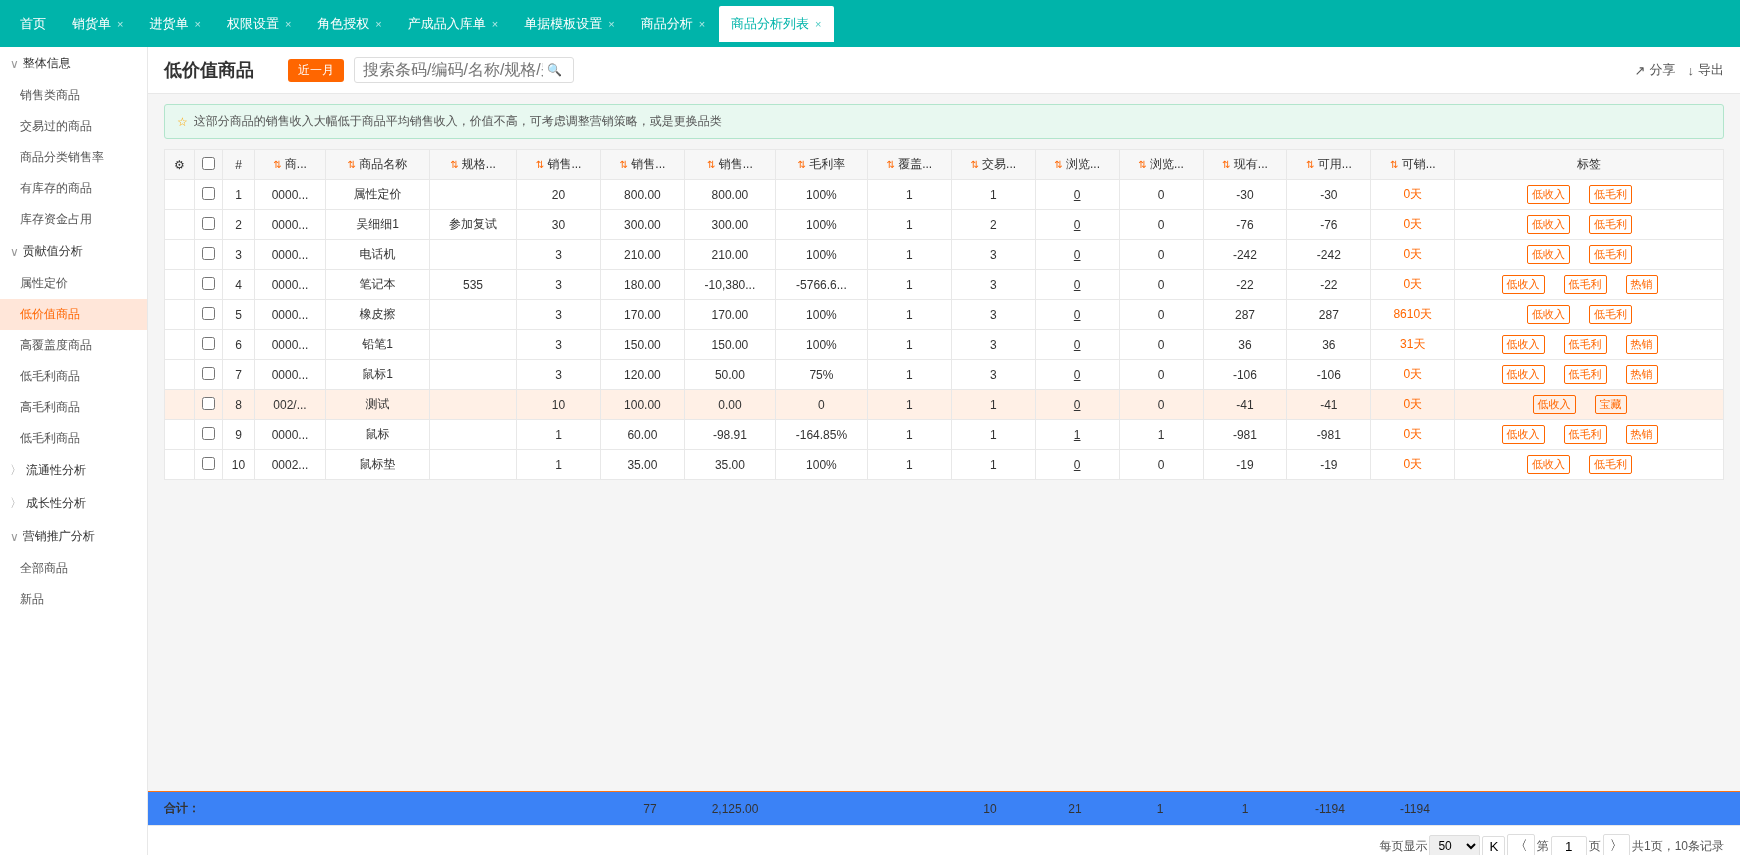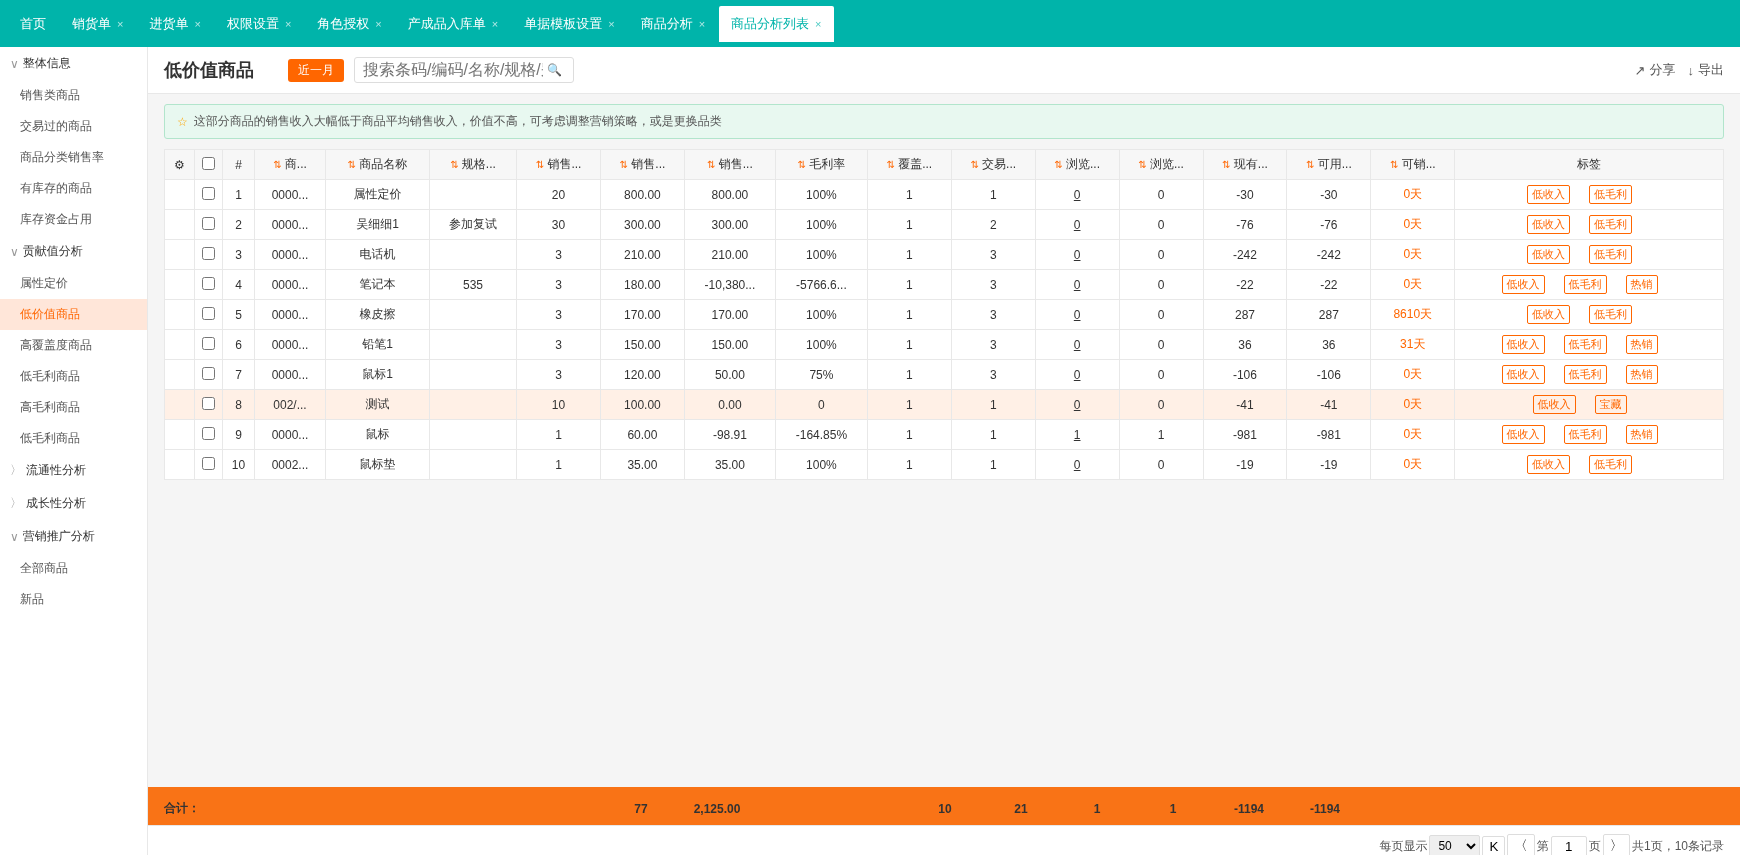--- a/index.html
+++ b/index.html
@@ -186,33 +186,32 @@
     .tag-low-income { color: #ff6600; border: 1px solid #ff6600; }
     .tag-low-margin { color: #ff6600; border: 1px solid #ff6600; }
     .tag-hot { color: #ff6600; border: 1px solid #ff6600; }
     .tag-treasure { color: #ff6600; border: 1px solid #ff6600; }
     .days-badge { color: #ff6600; font-size: 12px; }
     .underline-link { text-decoration: underline; color: #333; }
     .checkbox-cell { text-align: center; }
 
     
     .footer-bar {
-      background: #f97316;
-      border-top: 5px solid #f97316;
+      background: #3b82f6;
+      border-top: 1px solid #f97316;
       padding: 8px 16px;
       display: flex;
       align-items: center;
       font-size: 12px;
       color: #333;
     }
     .footer-total-label { margin-right: 20px; font-weight: bold; }
     .footer-values {
       display: flex;
-      gap: 6px;
-      font-weight: bold;
+      gap: 15px;
     }
     .footer-val {
       min-width: 70px;
       text-align: center;
       padding: 0 8px;
     }
 
     
     .pagination-bar {
       background: #fff;

